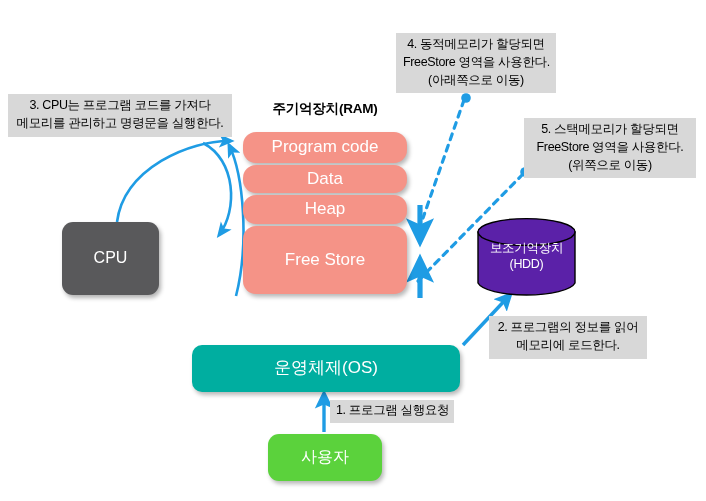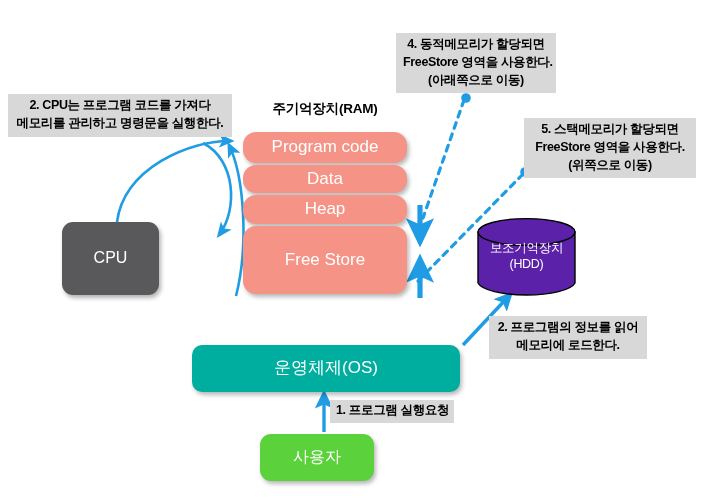--- a/index.html
+++ b/index.html
@@ -76,21 +76,21 @@
     top: 345px;
     width: 268px;
     height: 47px;
     border-radius: 10px;
     background: #00AEA0;
     font-size: 17px;
     box-shadow: 2px 3px 4px rgba(0,0,0,0.28);
   }
   
   .user-box {
-    left: 260px;
+    left: 268px;
     top: 434px;
     width: 114px;
     height: 47px;
     border-radius: 11px;
     background: #5BD23C;
     font-size: 16px;
     box-shadow: 2px 3px 4px rgba(0,0,0,0.28);
   }
   
   .hdd {
@@ -112,21 +112,21 @@
     line-height: 1.3;
     letter-spacing: -0.3px;
     pointer-events: none;
   }
   
   .callout {
     position: absolute;
     background: #D8D8D8;
     color: #000000;
     font-size: 12.5px;
-    font-weight: bold;
+    font-weight: normal;
     line-height: 1.42;
     text-align: center;
     padding: 3px 7px 4px 7px;
     box-sizing: border-box;
     letter-spacing: -0.35px;
     white-space: nowrap;
   }
   .callout .ln { display: block; }
   #callout-3 { left: 8px;  top: 94px;  width: 224px; }
   #callout-4 { left: 396px; top: 33px;  width: 160px; }
@@ -203,21 +203,21 @@
       <path d="M1,14 L1,65 A49,14 0 0 0 98,65 L98,14 Z" fill="#5B21A8" stroke="#000000" stroke-width="1.4"></path>
       <ellipse cx="49.5" cy="14" rx="48.5" ry="13.4" fill="#5B21A8" stroke="#000000" stroke-width="1.4"></ellipse>
     </svg>
     <div class="hdd-label">
       <div>보조기억장치</div>
       <div>(HDD)</div>
     </div>
   </div>
 
   <div class="callout" id="callout-3">
-    <span class="ln">2. CPU는 프로그램 코드를 가져다</span>
+    <span class="ln">3. CPU는 프로그램 코드를 가져다</span>
     <span class="ln">메모리를 관리하고 명령문을 실행한다.</span>
   </div>
 
   <div class="callout" id="callout-4">
     <span class="ln">4. 동적메모리가 할당되면</span>
     <span class="ln">FreeStore 영역을 사용한다.</span>
     <span class="ln">(아래쪽으로 이동)</span>
   </div>
 
   <div class="callout" id="callout-5">

